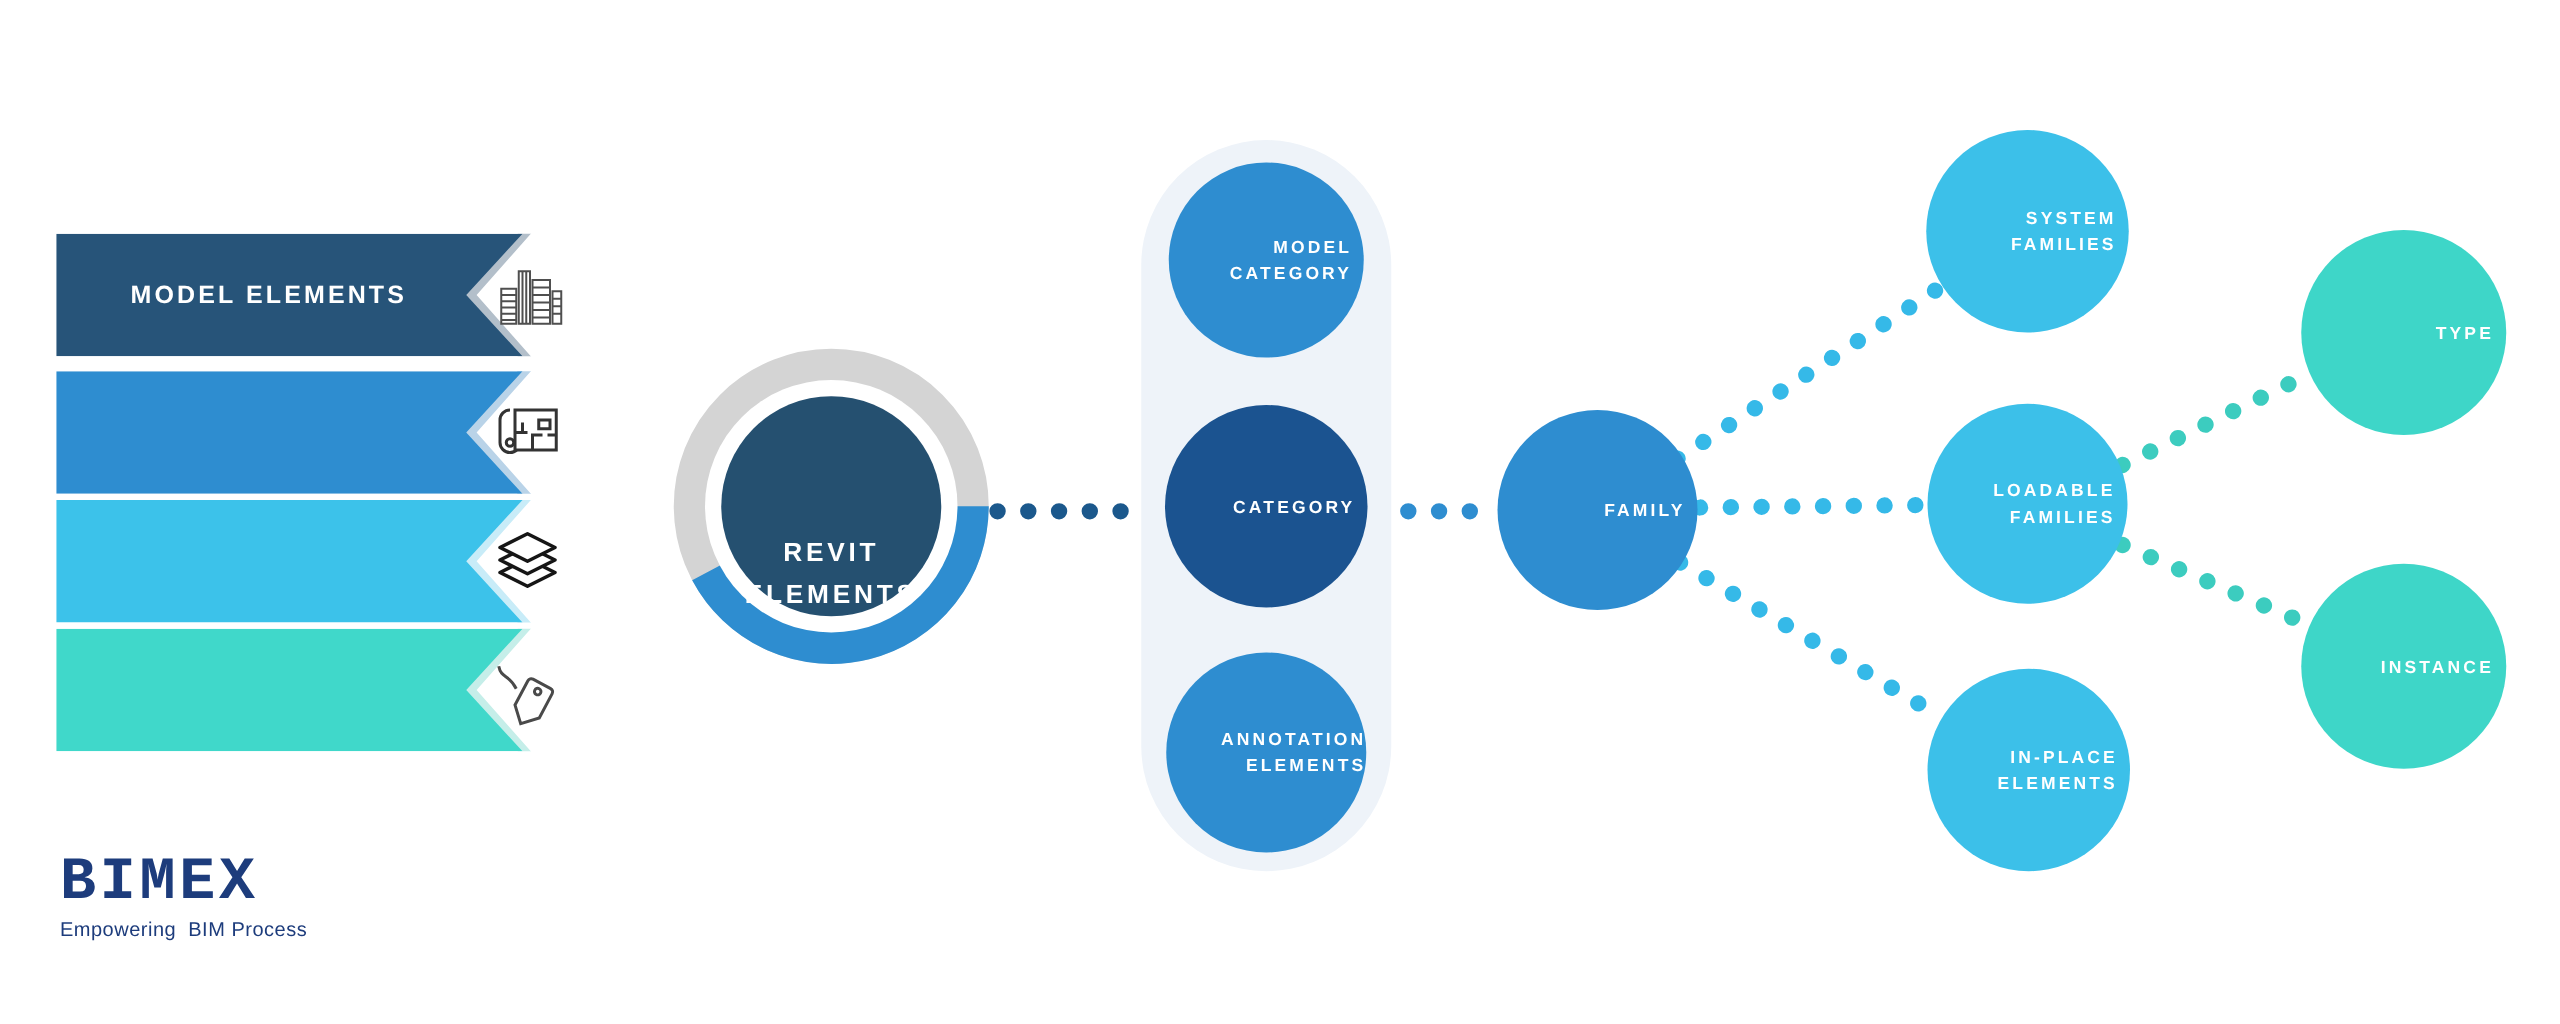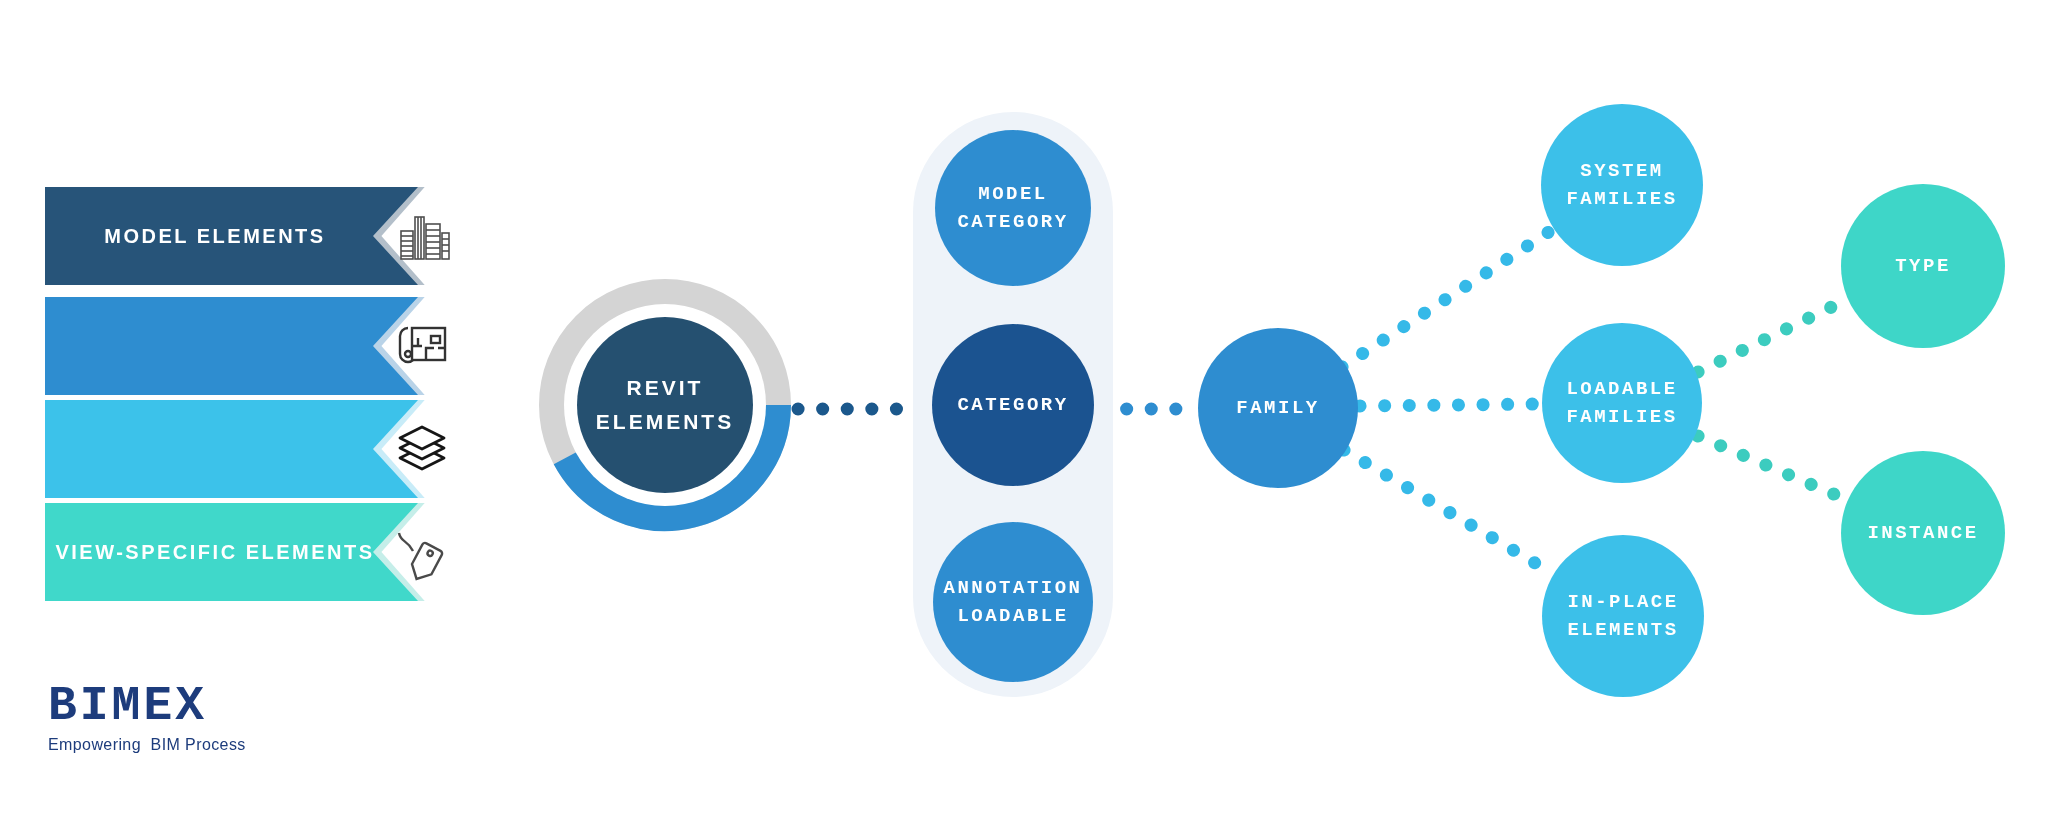--- a/index.html
+++ b/index.html
@@ -12,30 +12,30 @@
   .banner{position:absolute;left:45px;width:470px;height:98px;}
   .banner svg{position:absolute;left:0;top:0;}
   .banner .lbl{
     position:absolute;left:0;top:0;width:340px;height:100%;
     display:flex;align-items:center;justify-content:center;text-align:center;
     color:#ffffff;font-weight:bold;font-size:20px;letter-spacing:2.5px;line-height:1.35;
   }
   
   .node{
     position:absolute;border-radius:50%;
-    display:flex;align-items:center;justify-content:center;text-align:center;
-    color:#ffffff;font-weight:bold;font-size:19px;letter-spacing:2.5px;line-height:1.5;font-family:Liberation Mono, monospace;
+    display:flex;align-items:center;justify-content:center;text-align:right;
+    color:#ffffff;font-weight:bold;font-size:14px;letter-spacing:2.5px;line-height:1.5;
   }
   .node span{display:block;width:88%;}
   
   .pill{position:absolute;left:913px;top:112px;width:200px;height:585px;border-radius:100px;}
   
   .hub-label{
     position:absolute;left:577px;top:317px;width:176px;height:176px;
-    display:flex;align-items:center;justify-content:center;text-align:center;
+    display:flex;align-items:flex-end;justify-content:center;text-align:center;
     color:#fff;font-weight:bold;font-size:21px;letter-spacing:3px;line-height:1.6;
   }
   .hub-label span{display:block;width:150px;}
   
   .logo{position:absolute;left:48px;top:682px;}
   .logo .word{font-weight:bold;font-size:48px;letter-spacing:3px;line-height:1;font-family:Liberation Mono, monospace;}
   .logo .tag{font-size:16px;letter-spacing:0.4px;margin-top:6px;white-space:pre;}
 </style>
 </head>
 <body>
@@ -112,21 +112,20 @@
     <polyline points="377,-3 331,49 377,101" fill="none" stroke-width="8" stroke="#c5eee9"></polyline>
     <polygon points="0,0 373,0 328,49 373,98 0,98" fill="#40d8ca"></polygon>
     <g transform="translate(352,18)" stroke="#4a4a4a" stroke-width="2.4" fill="#ffffff">
       <path d="M16 30 C 10 18, 4 22, 2 12" fill="none"></path>
       <g transform="rotate(28 28 42)">
         <path d="M20 24 h16 a3 3 0 0 1 3 3 v22 l-11 11 -11 -11 v-22 a3 3 0 0 1 3 -3 z"></path>
         <circle cx="28" cy="31" r="2.6"></circle>
       </g>
     </g>
   </svg>
-  <div class="lbl">VIEW-SPECIFIC ELEMENTS</div>
 </div>
 
 <svg class="abs" style="left:520px;top:260px;" width="290" height="290" viewBox="0 0 290 290" fill="none">
   <circle cx="145" cy="145" r="113" stroke-width="26" stroke="#d4d4d4"></circle>
   <path d="M 258 145 A 113 113 0 0 1 45.2 198.1" stroke-width="26" stroke="#2e8dd0"></path>
   <circle cx="145" cy="145" r="101" fill="#ffffff"></circle>
   <circle cx="145" cy="145" r="88" fill="#255070"></circle>
 </svg>
 <div class="hub-label">
     <span>REVIT ELEMENTS</span>
@@ -134,21 +133,21 @@
 
 <div class="pill" style="background: rgb(238, 243, 249);"></div>
 
 <div class="node" style="left: 935px; top: 130px; width: 156px; height: 156px; background: rgb(46, 141, 208);">
   <span>MODEL CATEGORY</span>
 </div>
 <div class="node" style="left: 932px; top: 324px; width: 162px; height: 162px; background: rgb(27, 83, 144);">
   <span>CATEGORY</span>
 </div>
 <div class="node" style="left: 933px; top: 522px; width: 160px; height: 160px; background: rgb(46, 141, 208);">
-  <span style="width:102%;">ANNOTATION LOADABLE</span>
+  <span style="width:102%;">ANNOTATION ELEMENTS</span>
 </div>
 
 <div class="node" style="left: 1198px; top: 328px; width: 160px; height: 160px; background: rgb(46, 141, 208);">
   <span>FAMILY</span>
 </div>
 
 <div class="node" style="left: 1541px; top: 104px; width: 162px; height: 162px; background: rgb(60, 192, 233);">
   <span>SYSTEM FAMILIES</span>
 </div>
 <div class="node" style="left: 1542px; top: 323px; width: 160px; height: 160px; background: rgb(60, 192, 233);">

